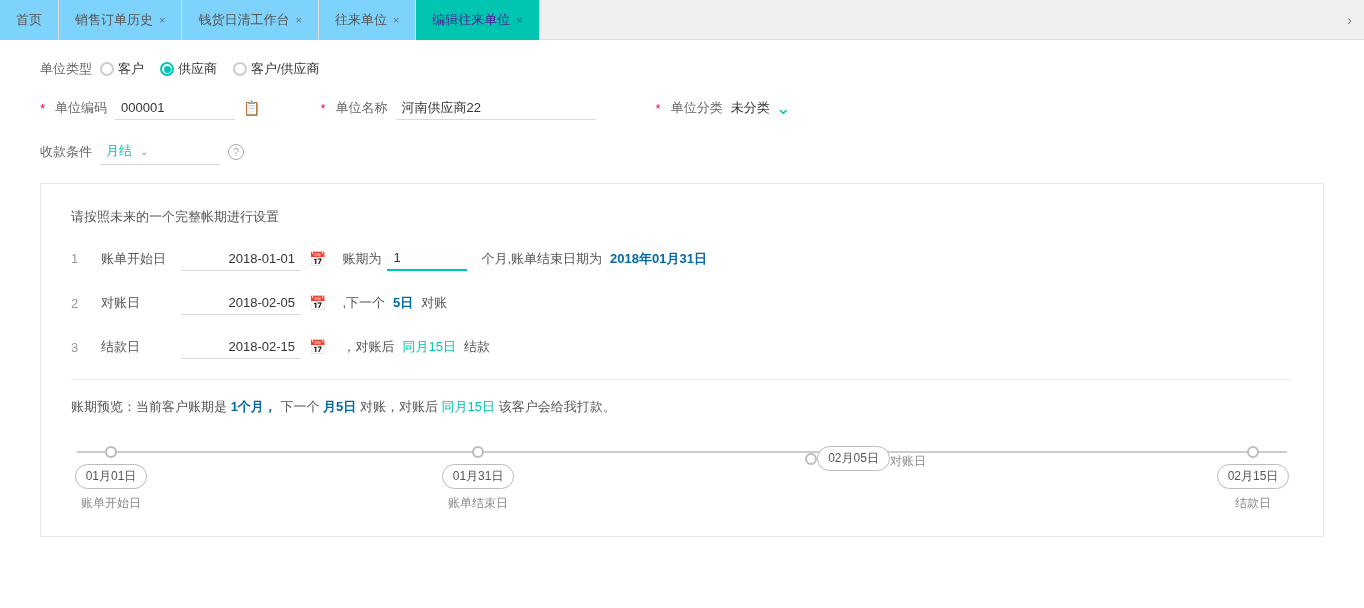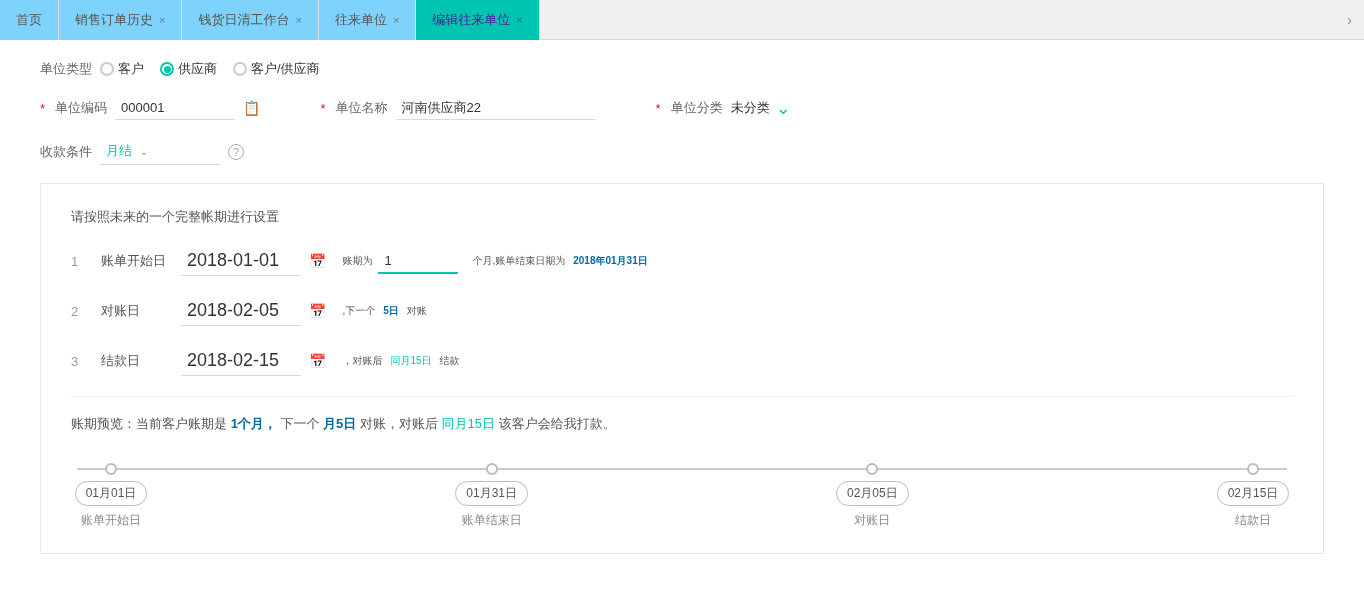--- a/index.html
+++ b/index.html
@@ -199,38 +199,39 @@
     .row-field-label {
       width: 80px;
       color: #555;
       font-size: 13px;
     }
     .date-input {
       width: 120px;
       border: none;
       border-bottom: 1px solid #d9d9d9;
       padding: 4px 6px;
-      font-size: 18px;
+      font-size: 13px;
       color: #333;
       outline: none;
       background: transparent;
+      text-align: right;
     }
     .period-input {
       width: 80px;
       border: none;
       border-bottom: 2px solid #00c5b0;
       padding: 4px 6px;
       font-size: 13px;
       color: #333;
       outline: none;
       background: transparent;
     }
     .row-desc {
       color: #555;
-      font-size: 10px;
+      font-size: 13px;
       margin-left: 8px;
     }
     .highlight-orange { color: #0369a1; font-weight: 700; }
     .highlight-teal { color: #00c5b0; font-weight: 500; }
 
     
     .preview-text {
       font-size: 13px;
       color: #555;
       margin-bottom: 20px;
@@ -416,21 +417,21 @@
           <div style="flex:1; height:2px; background:transparent; padding-top:5px;"></div>
 
           <div style="display:flex; flex-direction:column; align-items:center; min-width:80px;">
             <div class="timeline-dot" style="margin-bottom:6px;"></div>
             <div class="timeline-date-bubble">01月31日</div>
             <div class="timeline-label">账单结束日</div>
           </div>
 
           <div style="flex:1; height:2px; background:transparent; padding-top:5px;"></div>
 
-          <div style="display:flex; flex-direction:column; align-items:center; min-width:80px;">
+          <div style="display:flex; flex-direction:row; align-items:center; min-width:80px;">
             <div class="timeline-dot" style="margin-bottom:6px;"></div>
             <div class="timeline-date-bubble">02月05日</div>
             <div class="timeline-label">对账日</div>
           </div>
 
           <div style="flex:1; height:2px; background:transparent; padding-top:5px;"></div>
 
           <div style="display:flex; flex-direction:column; align-items:center; min-width:80px;">
             <div class="timeline-dot" style="margin-bottom:6px;"></div>
             <div class="timeline-date-bubble">02月15日</div>

